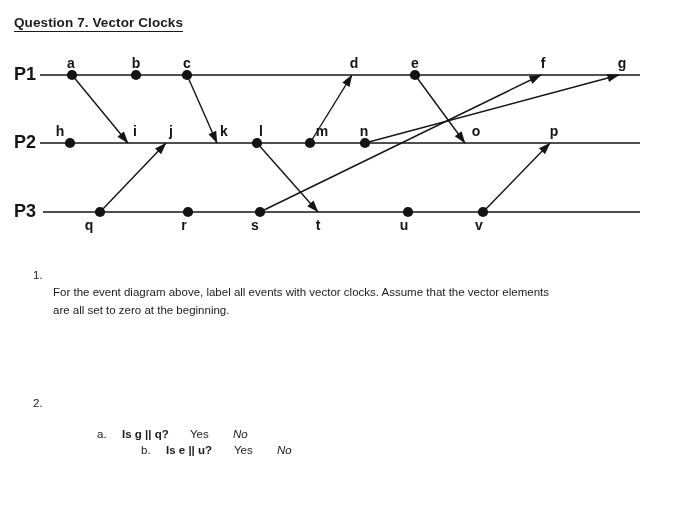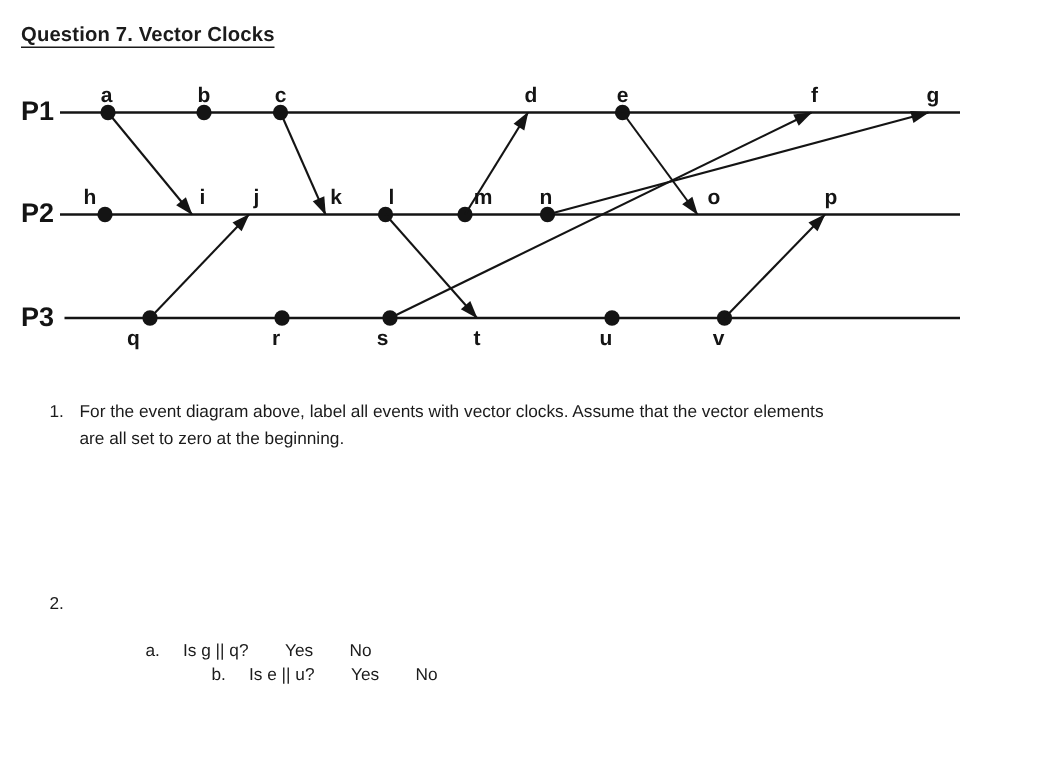--- a/index.html
+++ b/index.html
@@ -8,33 +8,33 @@
     font-family:"Liberation Sans", sans-serif;color:#1b1b1b;
   }
   .abs{position:absolute;}
   #title{
     left:14px;top:15px;font-size:13.5px;font-weight:bold;
     border-bottom:1.6px solid #1b1b1b;padding-bottom:1px;letter-spacing:.1px;
   }
   #diagram{left:0;top:0;width:557px;height:252px;}
   #diagram svg{display:block;}
   .q-num{font-size:11.5px;line-height:18px;}
-  .q-text{font-size:11.5px;line-height:18px;width:592px;}
+  .q-text{font-size:11.5px;line-height:18px;width:592px;margin-top:17px;}
   .q-line{display:block;white-space:nowrap;}
   #q1-num{left:33px;top:266px;}
   #q1-text{left:53px;top:266px;}
   #q2-num{left:33px;top:394px;}
   #q2-text{left:53px;top:394px;}
   .sub-row{font-size:11.5px;line-height:14px;white-space:nowrap;}
   #sub-a{left:97px;top:427px;}
   #sub-b{left:97px;top:443px;margin-left:44px;}
   .sub-num{display:inline-block;width:25px;}
-  .sub-prompt{display:inline-block;width:68px;}
+  .sub-prompt{display:inline-block;width:68px;font-weight:bold;}
   .sub-opt-yes{display:inline-block;width:43px;}
-  .sub-opt-no{display:inline-block;}
+  .sub-opt-no{display:inline-block;font-style:italic;}
 </style>
 </head>
 <body>
 
 <div id="title" class="abs">Question 7. Vector Clocks</div>
 
 <div id="diagram" class="abs">
   <svg id="diagram-svg" width="691" height="252" viewBox="0 0 691 252" xmlns="http://www.w3.org/2000/svg">
     <defs>
       <marker id="arrowhead" markerUnits="userSpaceOnUse" markerWidth="13" markerHeight="10" viewBox="0 0 13 10" refX="12" refY="5" orient="auto">

